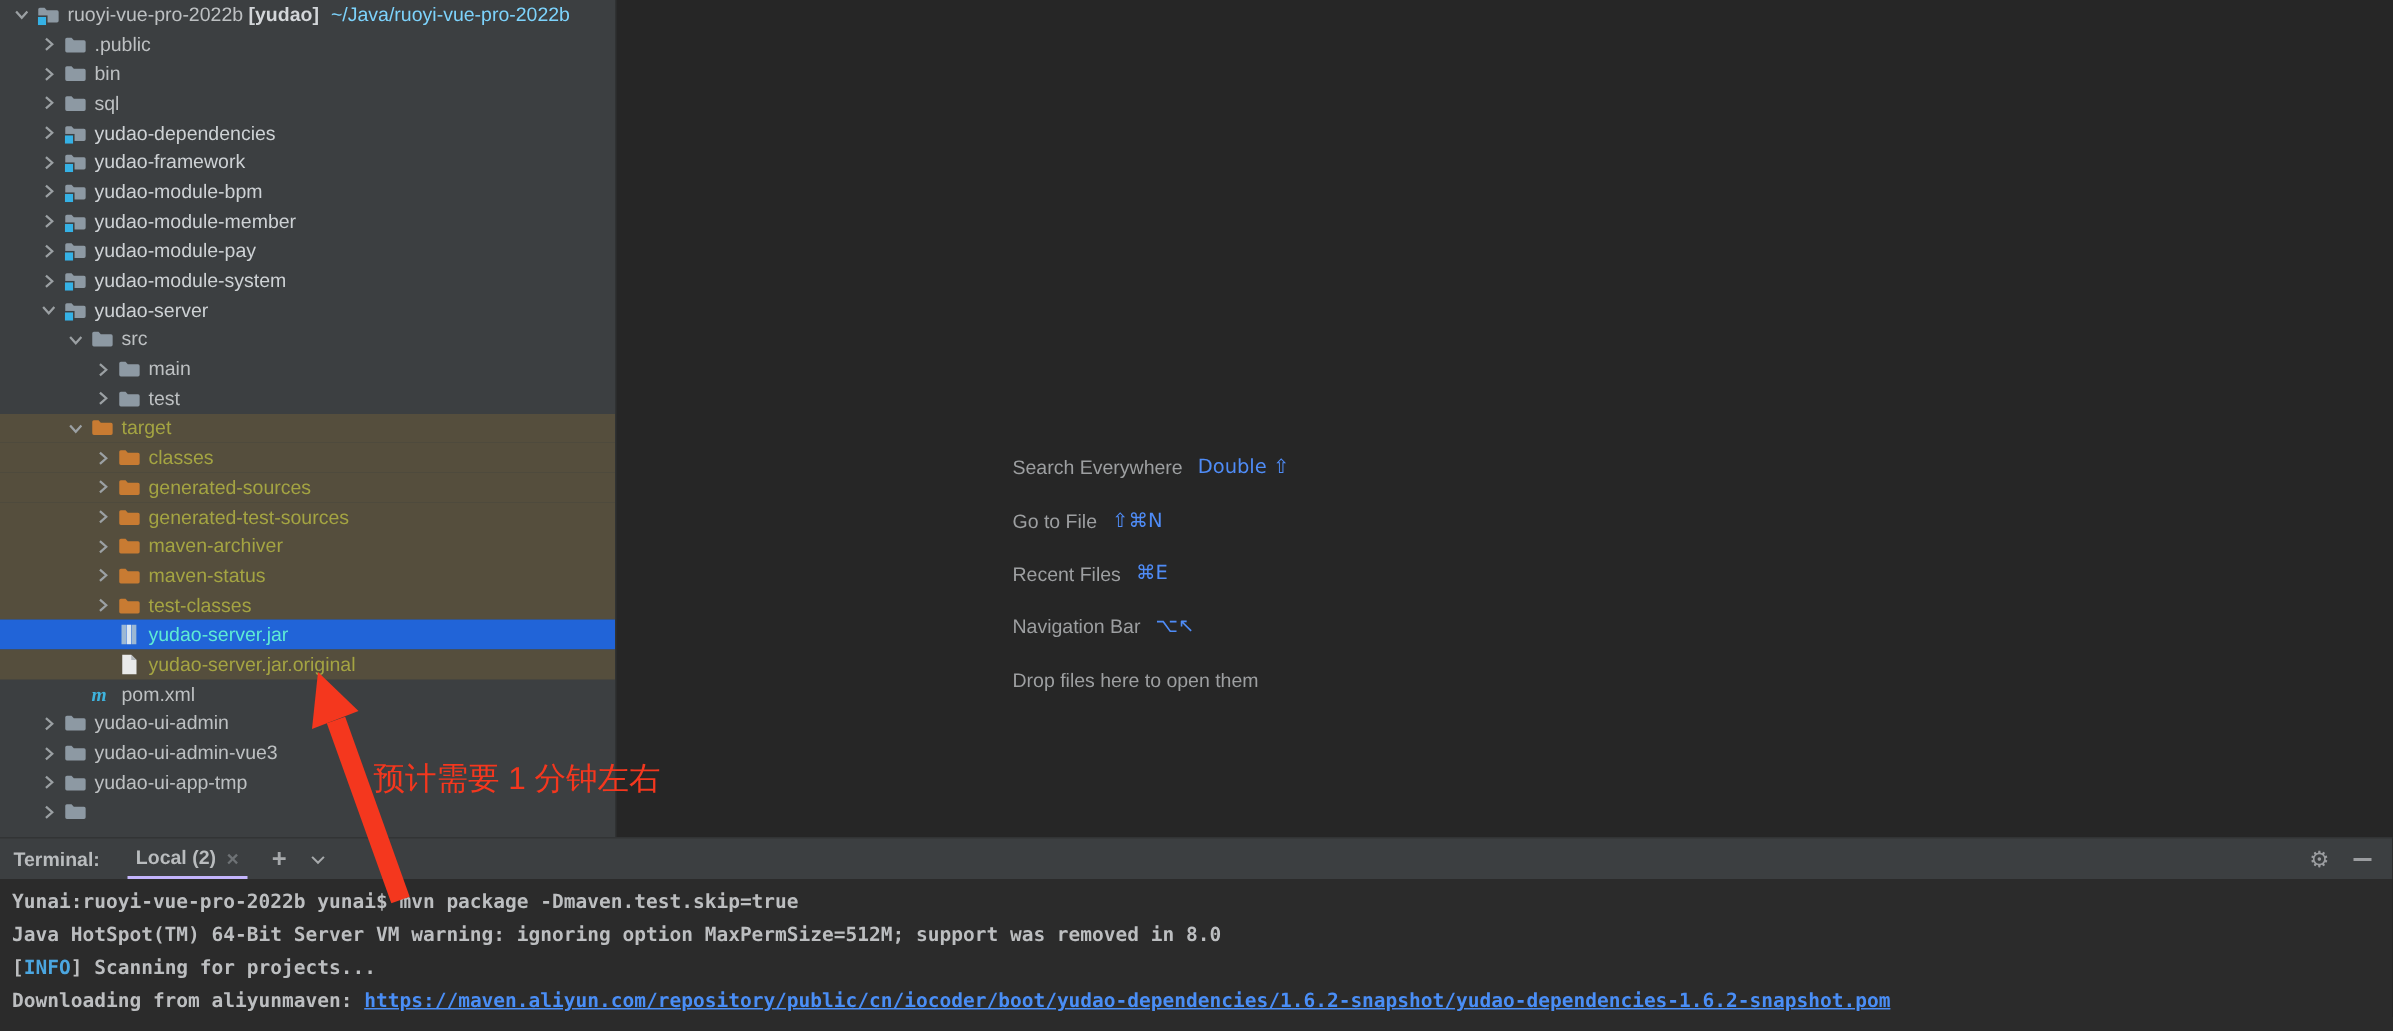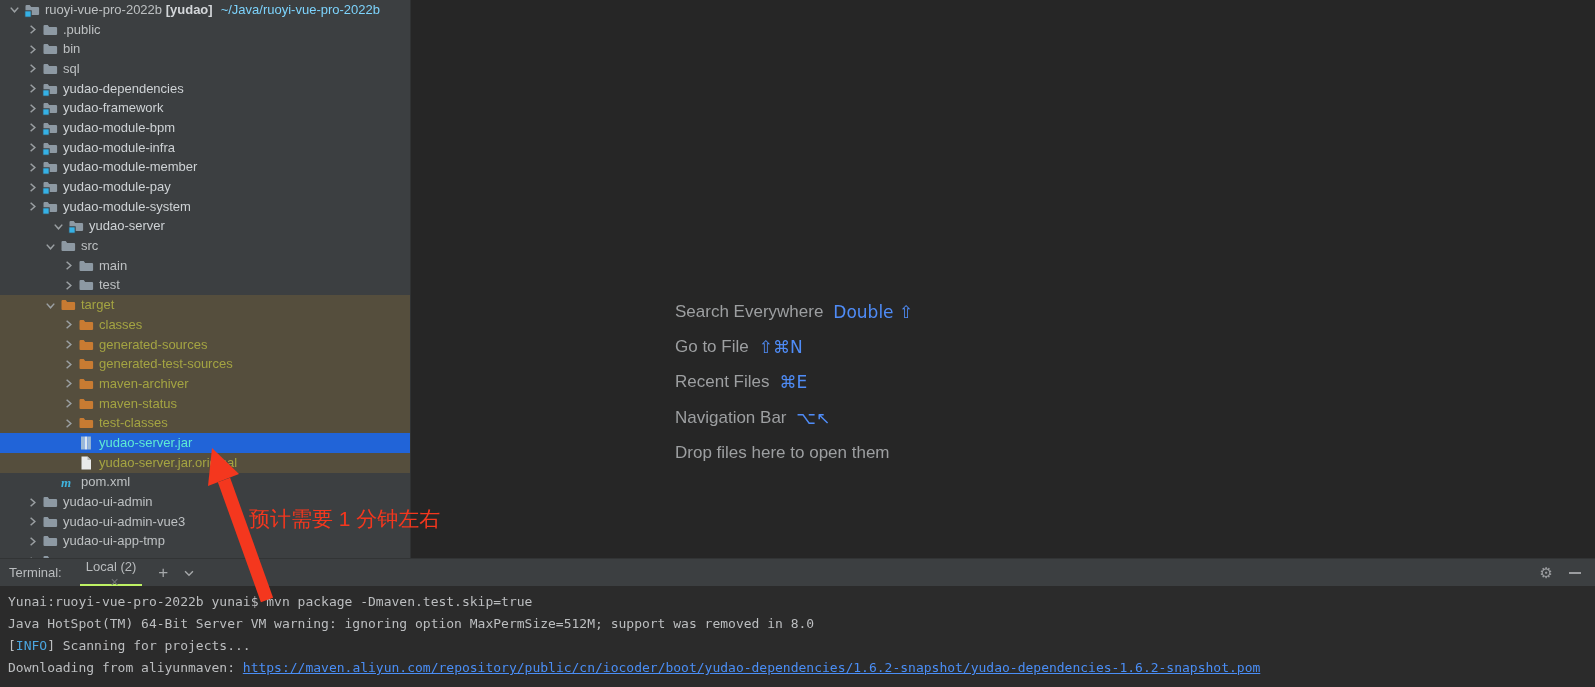--- a/index.html
+++ b/index.html
@@ -18,31 +18,31 @@
   .row .path{color:#7dd3fc;margin-left:8px;}
   .ts-bold .lbl{font-weight:normal;color:#ced2d5;}
   .ts-excluded .lbl{color:#a4a442;}
   .bg-excluded{background:#554e3d;}
   .bg-selected{background:#2164d8;}
   .ts-selected .lbl{color:#5eead4;}
 
   
   .editor{position:absolute;left:411px;top:0;right:0;height:558px;background:#262626;}
   .hints{position:absolute;left:264px;top:294px;}
-  .hint-row{height:35.4px;display:flex;align-items:center;font-size:17px;}
+  .hint-row{height:35.4px;display:flex;align-items:center;font-size:13px;}
   .hint-label{color:#9d9fa1;}
   .hint-key{color:#4f8cf7;margin-left:10px;font-family:"DejaVu Sans",sans-serif;font-weight:500;}
 
   
-  .terminal{position:absolute;left:0;top:558px;right:0;bottom:0;}
+  .terminal{position:absolute;left:0;top:558px;right:0;bottom:0;font-weight:bold;}
   .terminal-bar{height:27px;background:#3c3f41;border-top:1px solid #323435;
     display:flex;align-items:center;font-size:13px;color:#b9bcbe;position:relative;}
   .terminal-title{margin-left:9px;}
   .terminal-tab{margin-left:18px;height:100%;display:flex;align-items:center;
-    border-bottom:2px solid #bef264;padding:0 6px;box-sizing:border-box;flex-direction:column;}
+    border-bottom:2px solid #c4b5fd;padding:0 6px;box-sizing:border-box;}
   .tab-close{color:#6e7275;margin-left:7px;font-size:14px;}
   .tab-plus{margin-left:16px;font-size:17px;color:#a6a9ab;}
   .tab-dd{margin-left:14px;display:flex;align-items:center;}
   .bar-right{position:absolute;right:14px;top:0;height:100%;display:flex;align-items:center;gap:16px;}
   .gear{color:#9b9da0;font-size:15px;font-family:"DejaVu Sans",sans-serif;}
   .minim{width:12px;height:2px;background:#9b9da0;}
   .console{height:102px;background:#2b2b2b;padding:5px 0 0 8px;
     font-family:"DejaVu Sans Mono","Liberation Mono",monospace;font-size:13px;
     color:#bcbec0;}
   .console .tline{height:22px;line-height:22px;white-space:pre;}
@@ -162,34 +162,20 @@
           <svg width="15" height="15" viewBox="0 0 16 16">
             <path d="M6 4 L10.5 8 L6 12" fill="none" stroke="#9ba0a3" stroke-width="1.6"></path>
           </svg>
         </span>
         <span class="ic">
           <svg width="16" height="16" viewBox="0 0 16 16">
             <path d="M1.5 4.2 q0-1.1 1.1-1.1 h3.1 l1.5 1.8 h6.8 q1.1 0 1.1 1.1 v5.9 q0 1.1-1.1 1.1 H2.6 q-1.1 0-1.1-1.1 z" fill="#8d99a3"></path>
             <rect x="0.8" y="8.8" width="6.4" height="6.4" fill="#35b1e5" stroke="#3c3f41" stroke-width="1"></rect>
           </svg>
         </span>
-        <span class="lbl">yudao-module-infra</span>
-      </div>
-      <div class="row ts-bold" style="padding-left: 24px;">
-        <span class="chev">
-          <svg width="15" height="15" viewBox="0 0 16 16">
-            <path d="M6 4 L10.5 8 L6 12" fill="none" stroke="#9ba0a3" stroke-width="1.6"></path>
-          </svg>
-        </span>
-        <span class="ic">
-          <svg width="16" height="16" viewBox="0 0 16 16">
-            <path d="M1.5 4.2 q0-1.1 1.1-1.1 h3.1 l1.5 1.8 h6.8 q1.1 0 1.1 1.1 v5.9 q0 1.1-1.1 1.1 H2.6 q-1.1 0-1.1-1.1 z" fill="#8d99a3"></path>
-            <rect x="0.8" y="8.8" width="6.4" height="6.4" fill="#35b1e5" stroke="#3c3f41" stroke-width="1"></rect>
-          </svg>
-        </span>
         <span class="lbl">yudao-module-member</span>
       </div>
       <div class="row ts-bold" style="padding-left: 24px;">
         <span class="chev">
           <svg width="15" height="15" viewBox="0 0 16 16">
             <path d="M6 4 L10.5 8 L6 12" fill="none" stroke="#9ba0a3" stroke-width="1.6"></path>
           </svg>
         </span>
         <span class="ic">
           <svg width="16" height="16" viewBox="0 0 16 16">
@@ -206,21 +192,21 @@
           </svg>
         </span>
         <span class="ic">
           <svg width="16" height="16" viewBox="0 0 16 16">
             <path d="M1.5 4.2 q0-1.1 1.1-1.1 h3.1 l1.5 1.8 h6.8 q1.1 0 1.1 1.1 v5.9 q0 1.1-1.1 1.1 H2.6 q-1.1 0-1.1-1.1 z" fill="#8d99a3"></path>
             <rect x="0.8" y="8.8" width="6.4" height="6.4" fill="#35b1e5" stroke="#3c3f41" stroke-width="1"></rect>
           </svg>
         </span>
         <span class="lbl">yudao-module-system</span>
       </div>
-      <div class="row ts-bold" style="padding-left: 24px; margin-left: 26px;">
+      <div class="row ts-bold" style="padding-left: 24px;">
         <span class="chev">
           <svg width="15" height="15" viewBox="0 0 16 16">
             <path d="M4 6 L8 10.5 L12 6" fill="none" stroke="#9ba0a3" stroke-width="1.6"></path>
           </svg>
         </span>
         <span class="ic">
           <svg width="16" height="16" viewBox="0 0 16 16">
             <path d="M1.5 4.2 q0-1.1 1.1-1.1 h3.1 l1.5 1.8 h6.8 q1.1 0 1.1 1.1 v5.9 q0 1.1-1.1 1.1 H2.6 q-1.1 0-1.1-1.1 z" fill="#8d99a3"></path>
             <rect x="0.8" y="8.8" width="6.4" height="6.4" fill="#35b1e5" stroke="#3c3f41" stroke-width="1"></rect>
           </svg>

